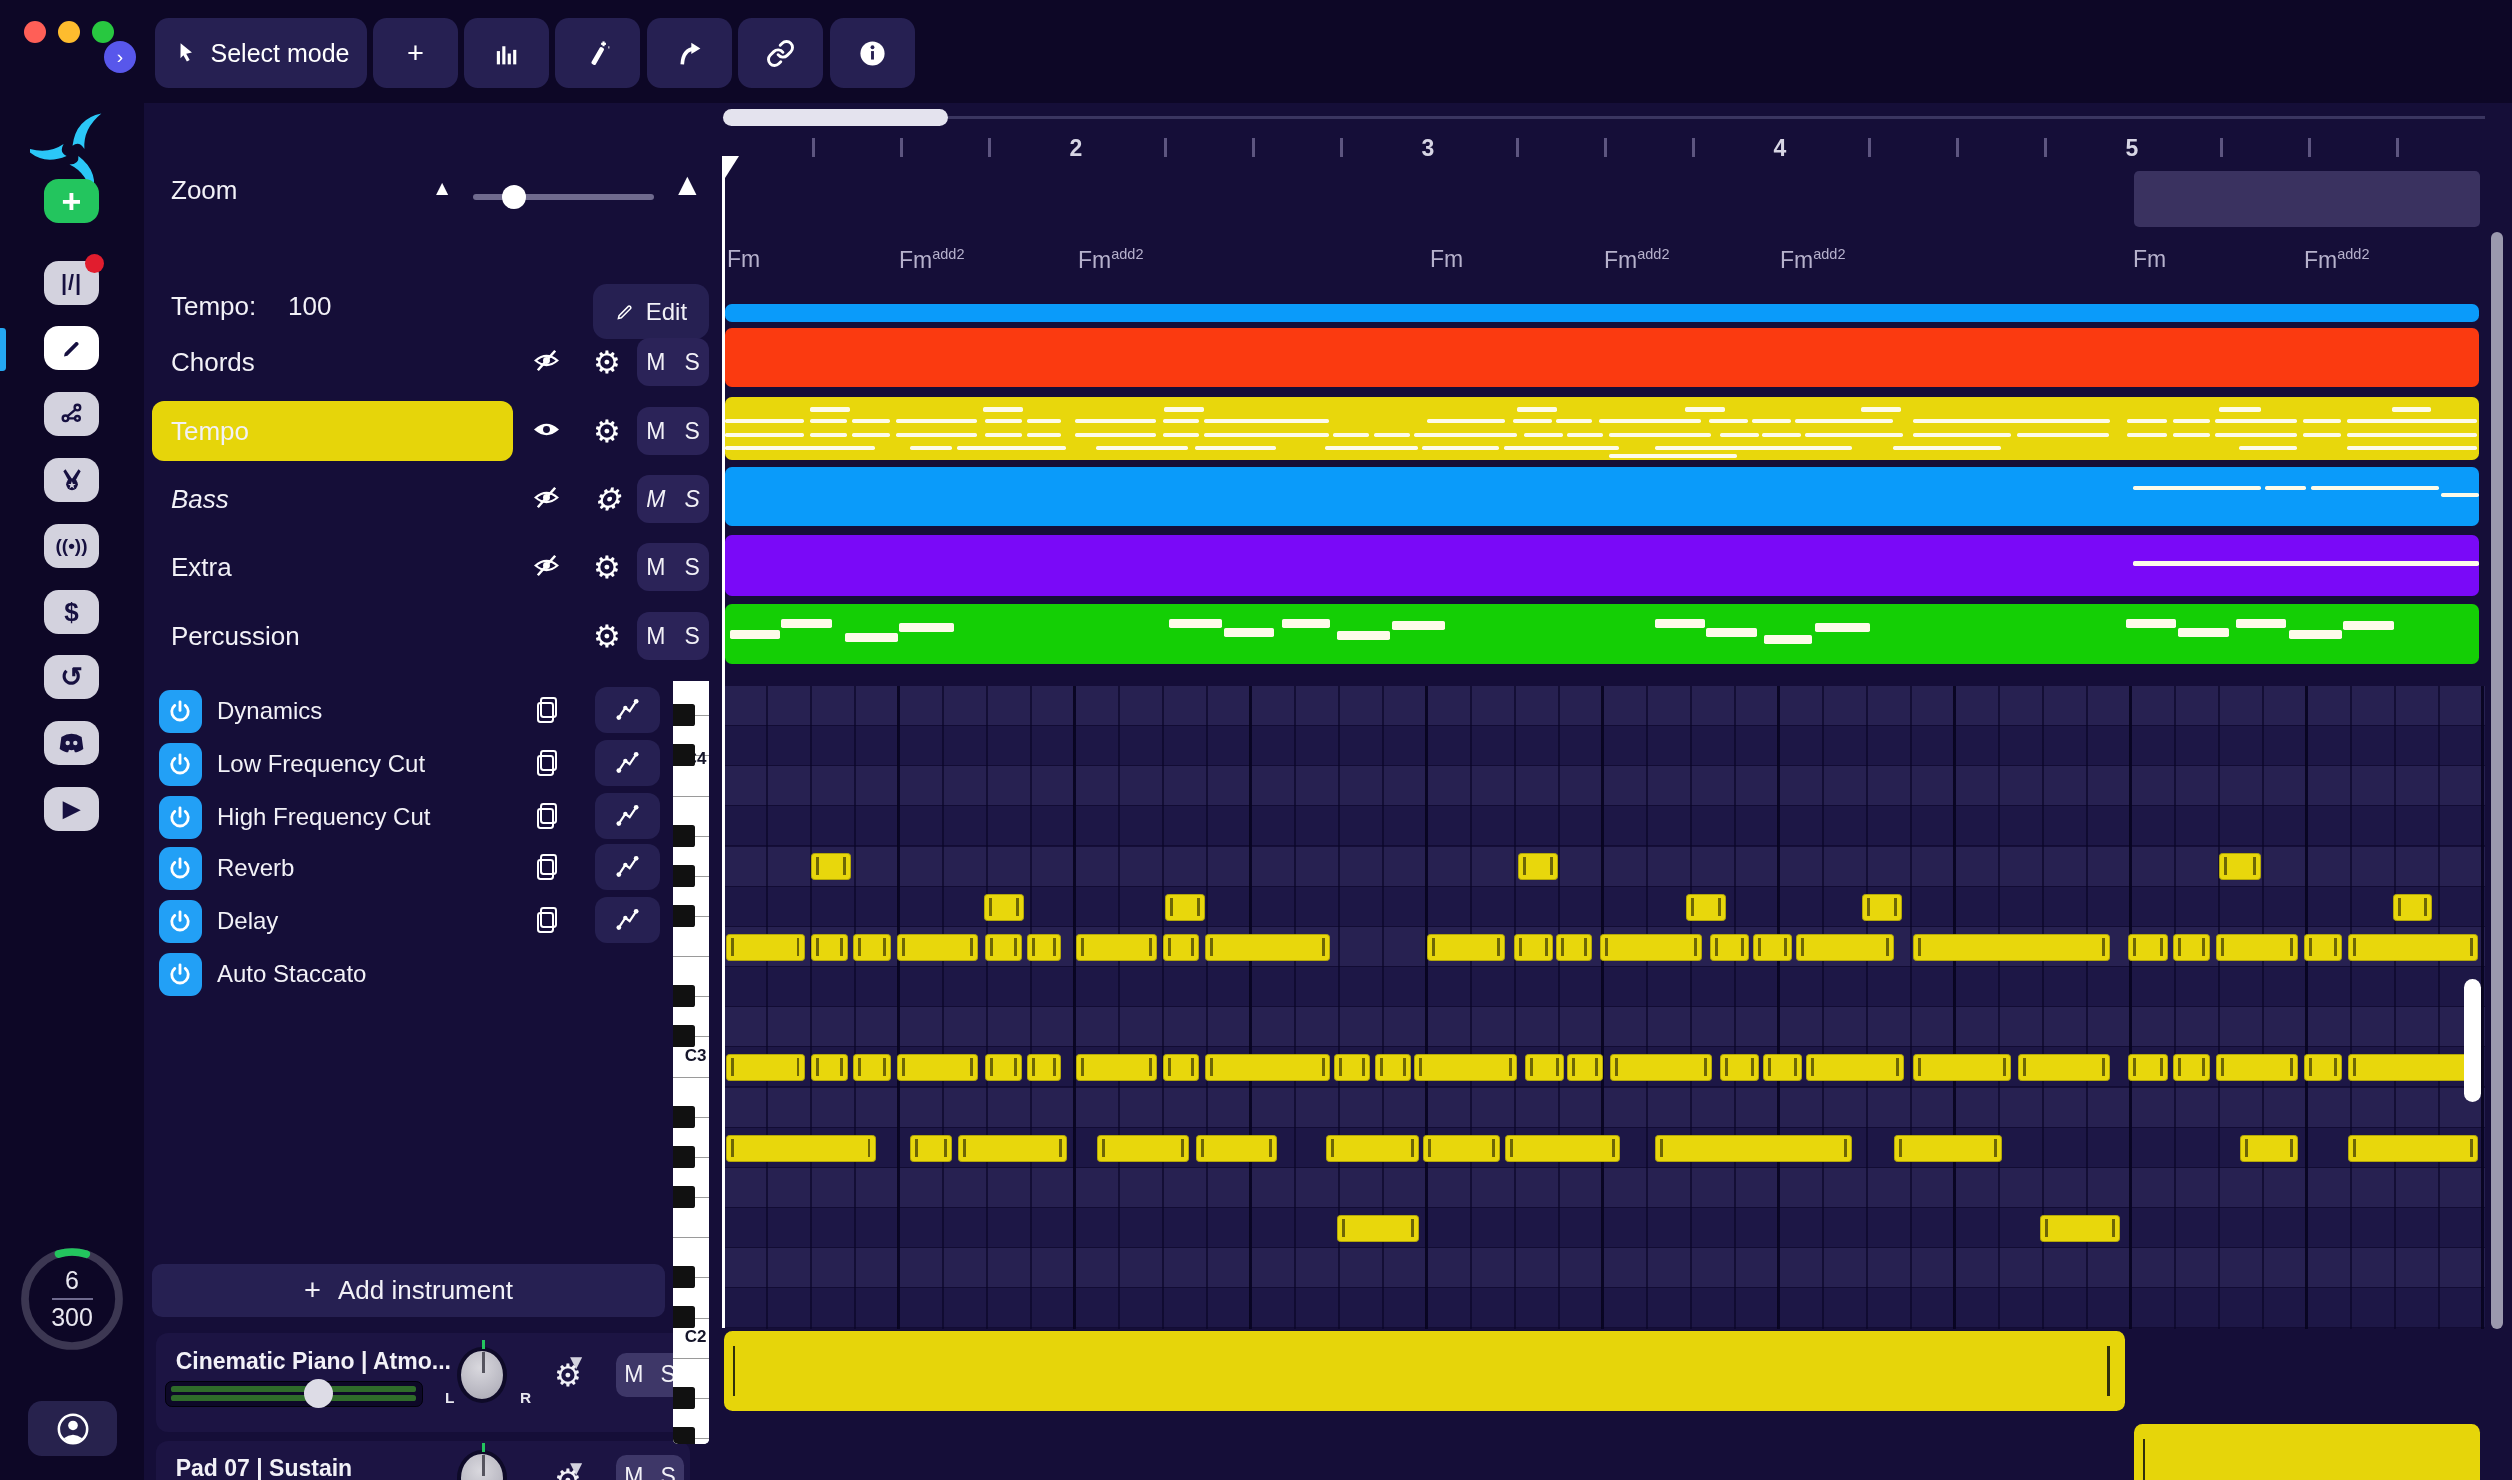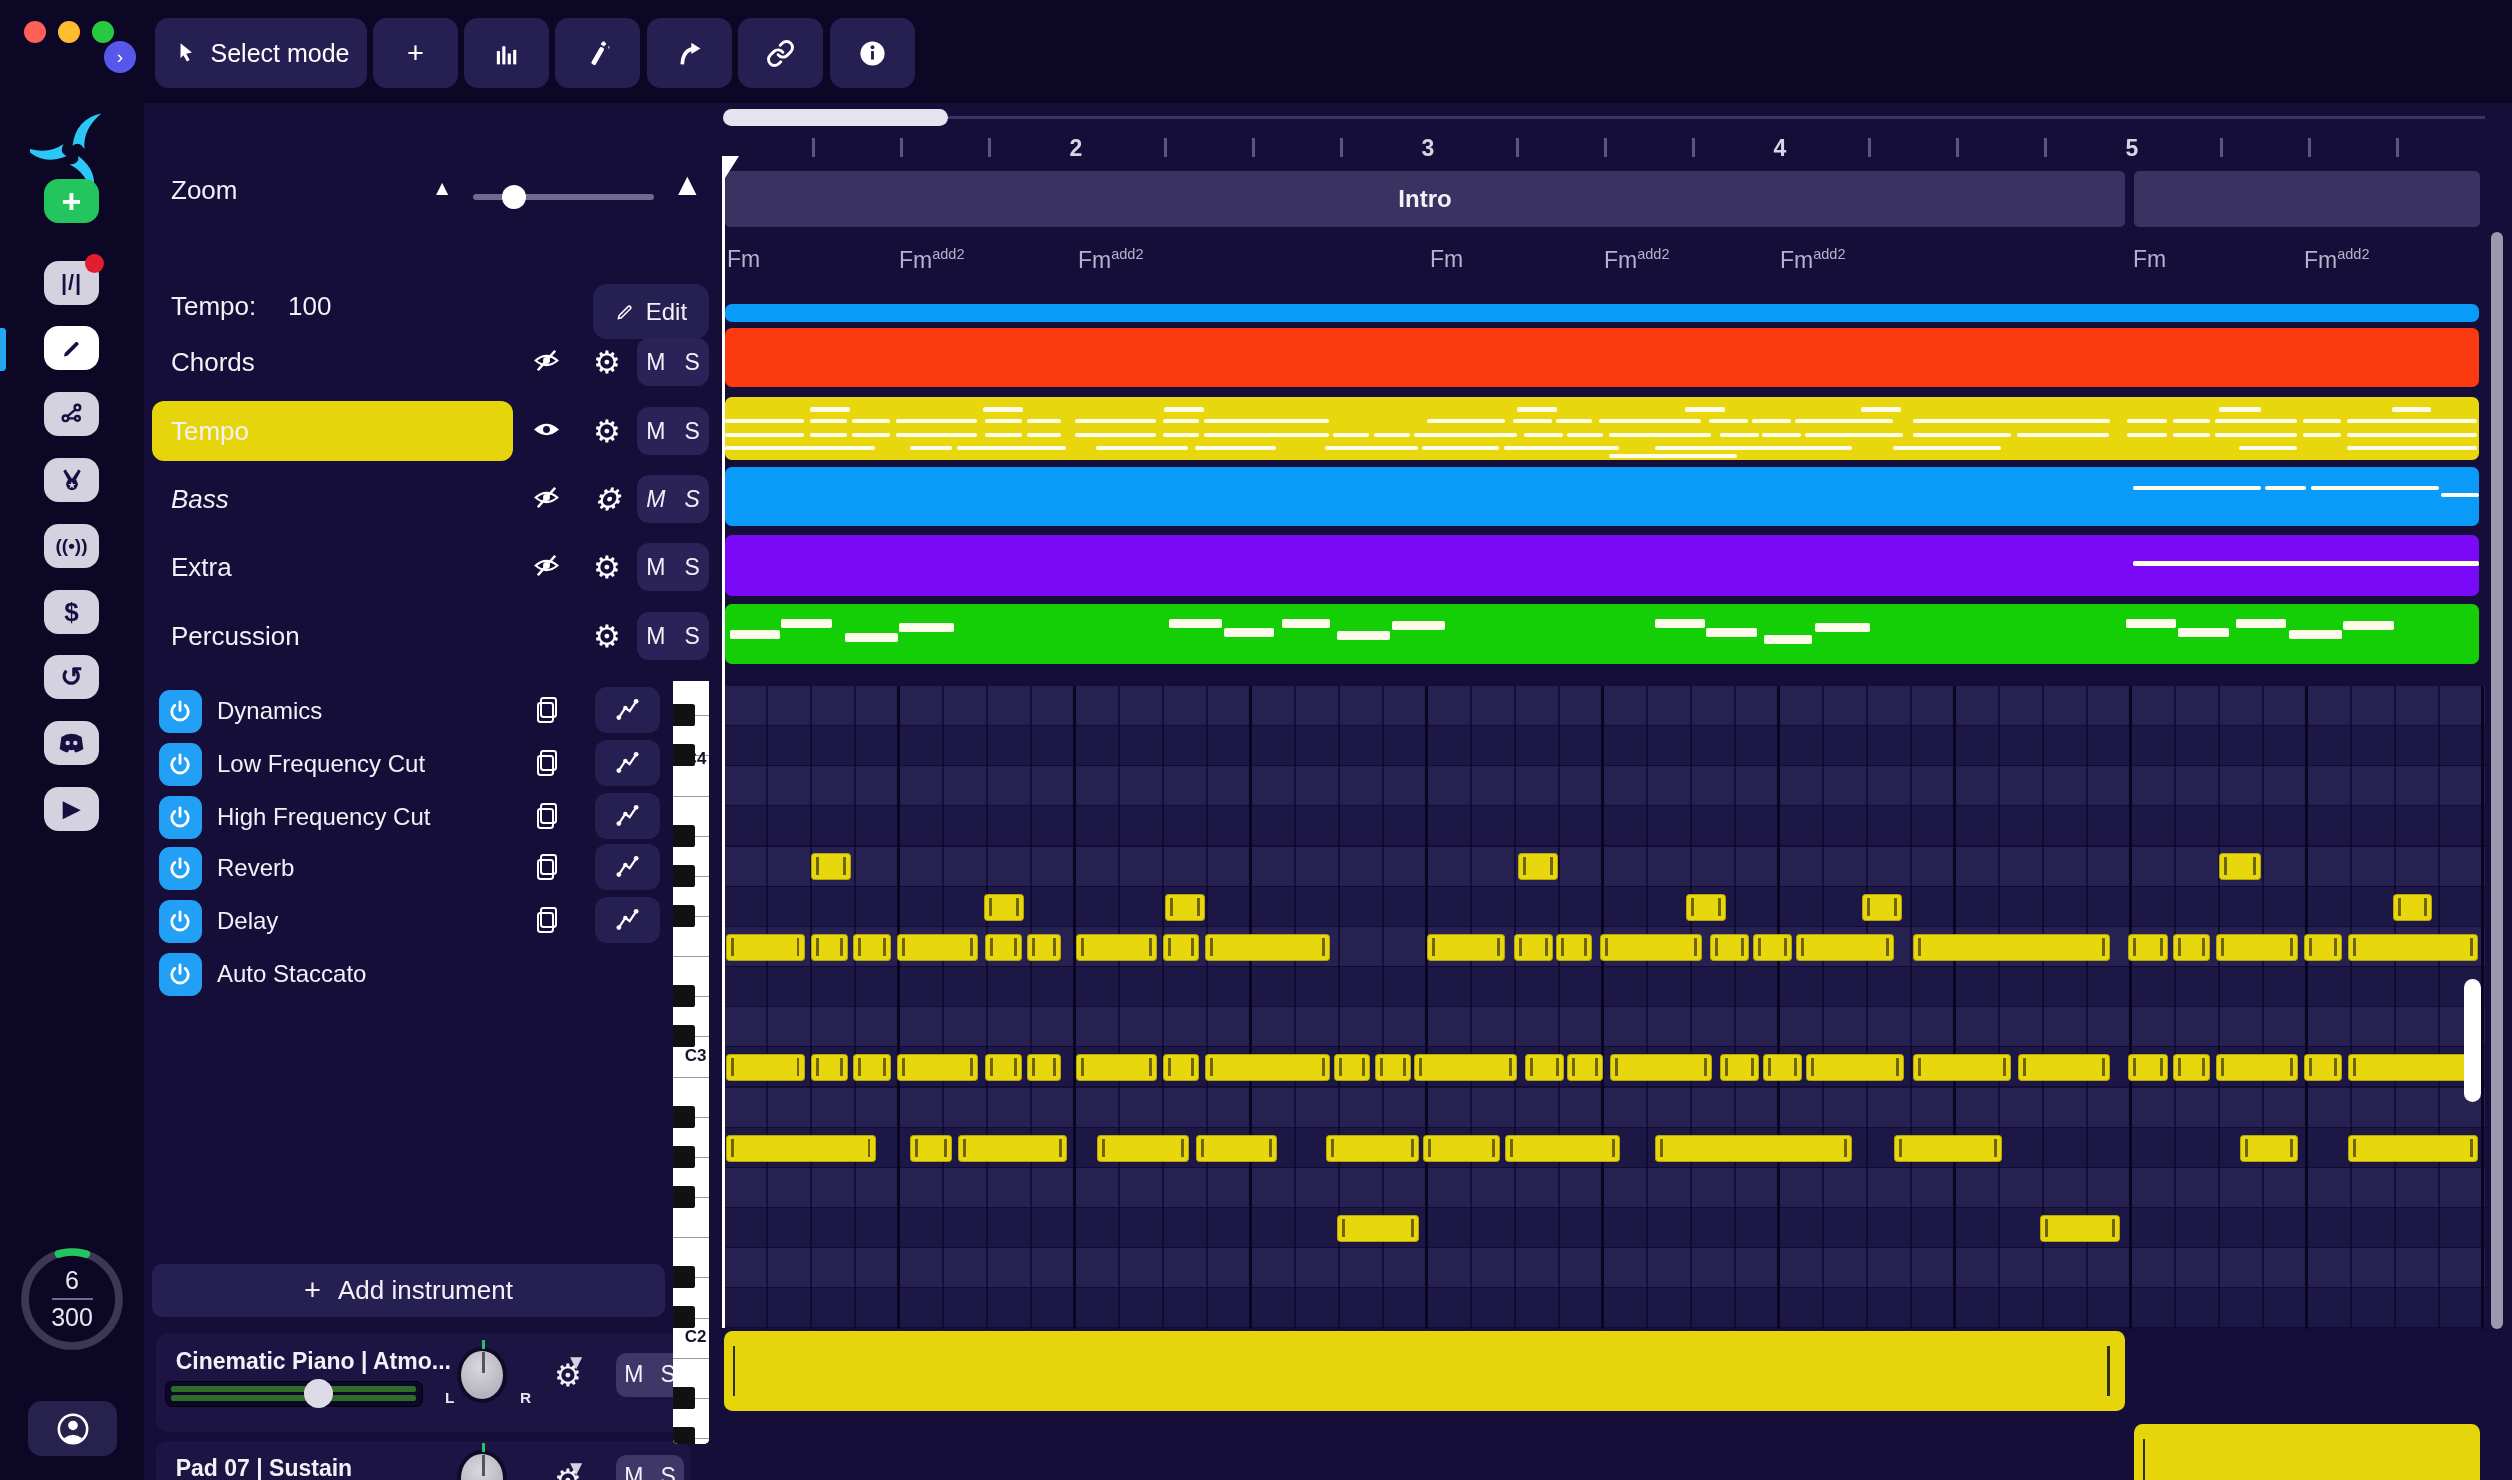--- a/index.html
+++ b/index.html
@@ -545,23 +545,20 @@
       <div class="rtick" style="left: 1692px;"></div>
       <div class="rnum" style="left: 1780px;">4</div>
       <div class="rtick" style="left: 1868px;"></div>
       <div class="rtick" style="left: 1956px;"></div>
       <div class="rtick" style="left: 2044px;"></div>
       <div class="rnum" style="left: 2132px;">5</div>
       <div class="rtick" style="left: 2220px;"></div>
       <div class="rtick" style="left: 2308px;"></div>
       <div class="rtick" style="left: 2396px;"></div>
     </div>
-  <div id="intro1">
-    <span>Intro</span>
-  </div>
   <div id="intro2"></div>
   <div id="chordrow">
       <div class="chord" style="left: 727px;">Fm</div>
       <div class="chord" style="left: 899px;">Fm<sup>add2</sup></div>
       <div class="chord" style="left: 1078px;">Fm<sup>add2</sup></div>
       <div class="chord" style="left: 1430px;">Fm</div>
       <div class="chord" style="left: 1604px;">Fm<sup>add2</sup></div>
       <div class="chord" style="left: 1780px;">Fm<sup>add2</sup></div>
       <div class="chord" style="left: 2133px;">Fm</div>
       <div class="chord" style="left: 2304px;">Fm<sup>add2</sup></div>

